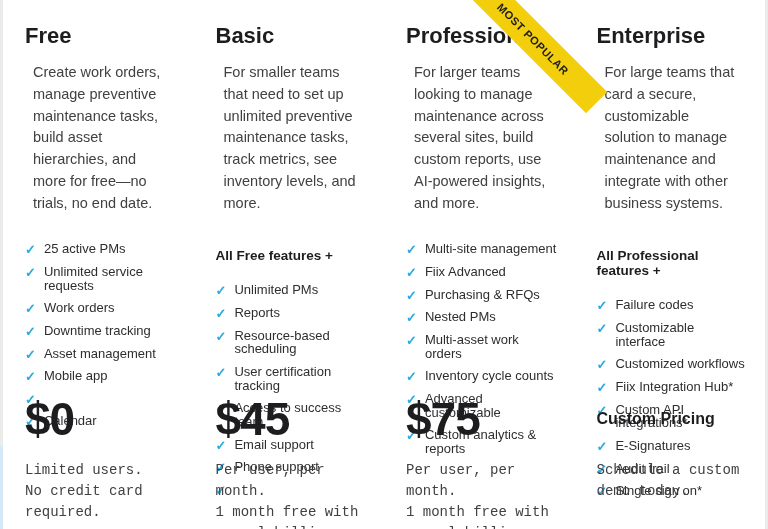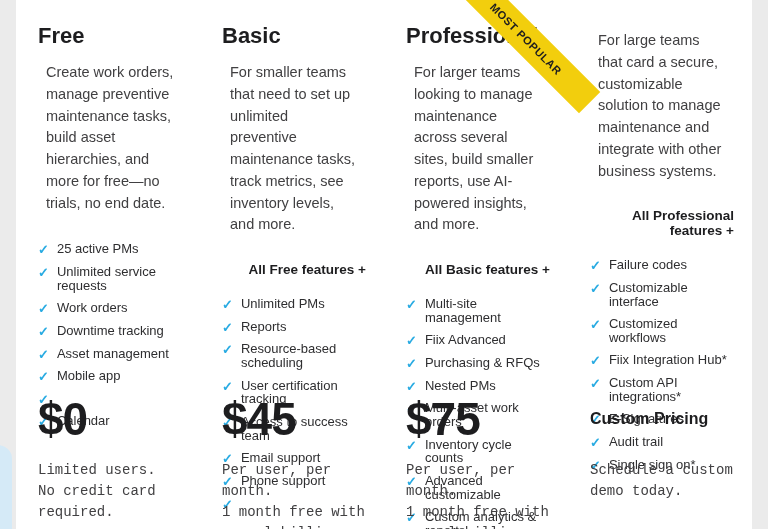--- a/index.html
+++ b/index.html
@@ -12,21 +12,21 @@
   }
   .corner-shape {
     position:absolute; left:-14px; top:445px;
     width:26px; height:110px;
     background: var(--corner-color, #d5eaf7);
     border-radius:0 14px 0 0;
     z-index:0;
   }
   .row {
     display:flex; 
-    padding:0 16px;
+    padding:0 3px;
     height:100%;
     box-sizing:border-box;
     position:relative; z-index:1;border-radius:6px;
   }
   .card {
     flex:1 1 0;
     background: var(--card-bg, #ffffff);
     position:relative;
     padding:16px 18px 0 22px;
     box-sizing:border-box;
@@ -37,22 +37,21 @@
     color: var(--heading-color, #1d1d1f);
   }
   .desc {
     font-size:14.5px; line-height:1.5;
     color: var(--body-color, #414042);
     margin:14px 8px 0;
   }
   .features-label {
     font-size:13.5px; font-weight:bold;
     color: var(--heading-color, #1d1d1f);
-    margin-top:26px;
-    text-align:right;
+    margin-top:34px;
   }
   ul.features { list-style:none; margin:20px 0 0; padding:0; }
   .desc + ul.features { margin-top:28px; }
   .feature {
     display:flex; align-items:flex-start; gap:8px;
     margin-bottom:9px;
     font-size:13px; line-height:1.05;
     color:#2e2e30;
   }
   .check {
@@ -177,22 +176,21 @@
       <div class="price">$45</div>
       <div class="pfooter">Per user, per month.
 1 month free with annual billing.</div>
     </div>
   </section>
     <section class="card">
     <div class="ribbon">
       <span>MOST POPULAR</span>
     </div>
     <h2>Professional</h2>
-    <p class="desc">For larger teams looking to manage maintenance across several sites, build smaller reports, use AI-powered insights, and more.</p>
-    <div class="features-label">All Basic features +</div>
+    <p class="desc">For larger teams looking to manage maintenance across several sites, build custom reports, use AI-powered insights, and more.</p>
     <ul class="features">
         <li class="feature">
           <span class="check">✓</span>
           <span>Multi-site management</span>
         </li>
         <li class="feature">
           <span class="check">✓</span>
           <span>Fiix Advanced</span>
         </li>
         <li class="feature">
@@ -221,20 +219,21 @@
         </li>
       </ul>
     <div class="price-block">
       <div class="price">$75</div>
       <div class="pfooter">Per user, per month.
 1 month free with annual billing.</div>
     </div>
   </section>
     <section class="card">
 
+    <h2>Enterprise</h2>
     <p class="desc">For large teams that card a secure, customizable solution to manage maintenance and integrate with other business systems.</p>
     <div class="features-label">All Professional features +</div>
     <ul class="features">
         <li class="feature">
           <span class="check">✓</span>
           <span>Failure codes</span>
         </li>
         <li class="feature">
           <span class="check">✓</span>
           <span>Customizable interface</span>

